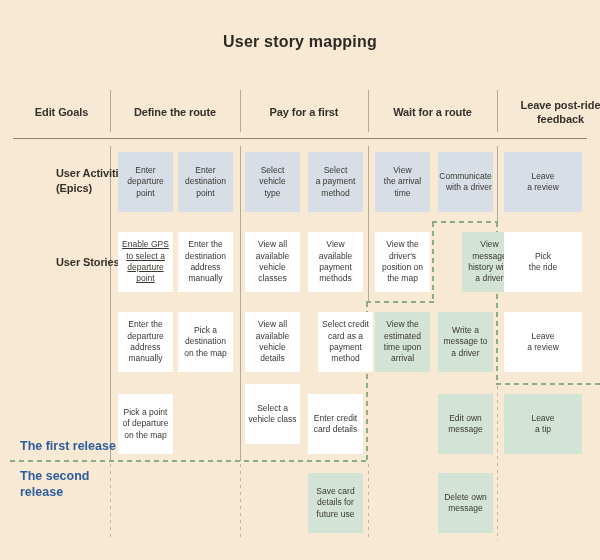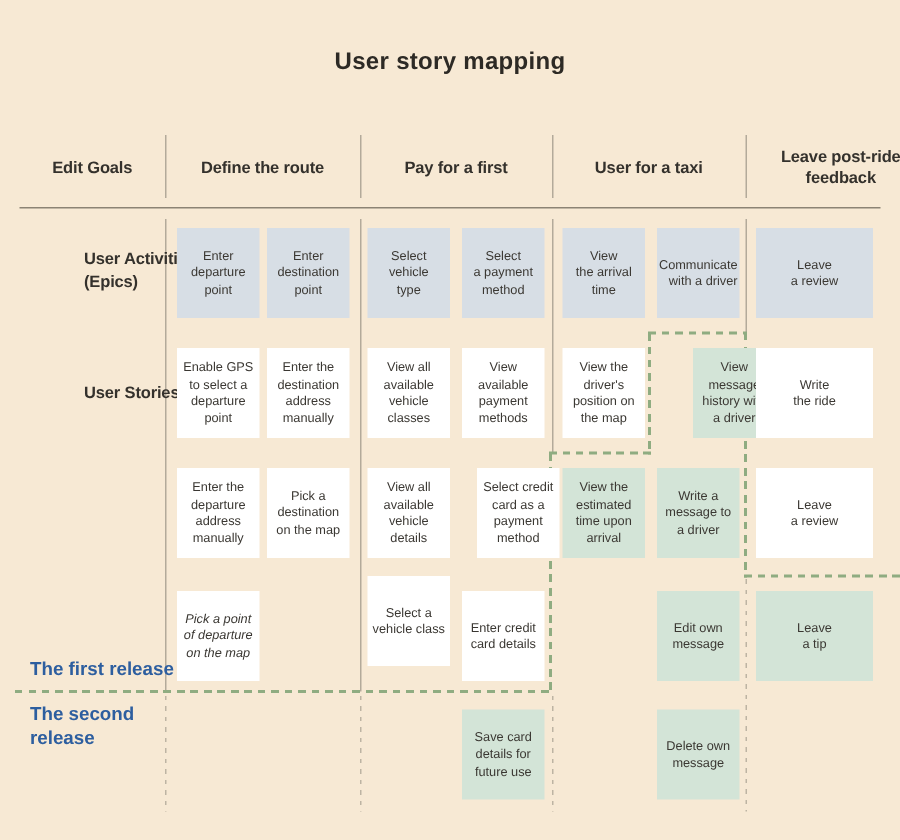--- a/index.html
+++ b/index.html
@@ -51,21 +51,21 @@
 </head>
 <body>
 
 <div class="stage">
 
   <div class="title">User story mapping</div>
 
   <div class="col-header" style="left:13px;width:97px;">Edit Goals</div>
   <div class="col-header" style="left:110px;width:130px;">Define the route</div>
   <div class="col-header" style="left:240px;width:128px;">Pay for a first</div>
-  <div class="col-header" style="left:368px;width:129px;">User for a taxi</div>
+  <div class="col-header" style="left:368px;width:129px;">Wait for a route</div>
   <div class="col-header" style="left:497px;width:95px;padding-left:16px;">Leave post-ride
 feedback</div>
 
   <div class="vline" style="left:110px;top:90px;height:42px;"></div>
   <div class="vline" style="left:240px;top:90px;height:42px;"></div>
   <div class="vline" style="left:368px;top:90px;height:42px;"></div>
   <div class="vline" style="left:497px;top:90px;height:42px;"></div>
 
   <div class="hline" style="left:13px;top:138px;width:574px;"></div>
 
@@ -108,21 +108,21 @@
       <div class="card epic" style="left: 308px; top: 152px;">Select
 a payment
 method</div>
       <div class="card epic" style="left: 375px; top: 152px;">View
 the arrival
 time</div>
       <div class="card epic" style="left: 438px; top: 152px; text-align: right;">Communicate
 with a driver</div>
       <div class="card epic wide" style="left: 504px; top: 152px;">Leave
 a review</div>
-      <div class="card story" style="left: 118px; top: 232px;">Enable GPS
+      <div class="card story" style="left: 118px; top: 232px; text-decoration: underline;">Enable GPS
 to select a
 departure
 point</div>
       <div class="card story" style="left: 178px; top: 232px;">Enter the
 destination
 address
 manually</div>
       <div class="card story" style="left: 245px; top: 232px;">View all
 available
 vehicle
@@ -131,21 +131,21 @@
 available
 payment
 methods</div>
       <div class="card story" style="left: 375px; top: 232px;">View the
 driver's
 position on
 the map</div>
       <div class="card second" style="left: 462px; top: 232px;">View message
 history with
 a driver</div>
-      <div class="card story wide" style="left: 504px; top: 232px;">Write
+      <div class="card story wide" style="left: 504px; top: 232px;">Pick
 the ride</div>
       <div class="card story" style="left: 118px; top: 312px;">Enter the
 departure
 address
 manually</div>
       <div class="card story" style="left: 178px; top: 312px;">Pick a
 destination
 on the map</div>
       <div class="card story" style="left: 245px; top: 312px;">View all
 available
@@ -157,21 +157,21 @@
 method</div>
       <div class="card second" style="left: 375px; top: 312px;">View the
 estimated
 time upon
 arrival</div>
       <div class="card second" style="left: 438px; top: 312px;">Write a
 message to
 a driver</div>
       <div class="card story wide" style="left: 504px; top: 312px;">Leave
 a review</div>
-      <div class="card story" style="left: 118px; top: 394px; font-style: italic;">Pick a point
+      <div class="card story" style="left: 118px; top: 394px;">Pick a point
 of departure
 on the map</div>
       <div class="card story" style="left: 245px; top: 384px;">Select a
 vehicle class</div>
       <div class="card story" style="left: 308px; top: 394px;">Enter credit
 card details</div>
       <div class="card second" style="left: 438px; top: 394px;">Edit own
 message</div>
       <div class="card second wide" style="left: 504px; top: 394px;">Leave
 a tip</div>

